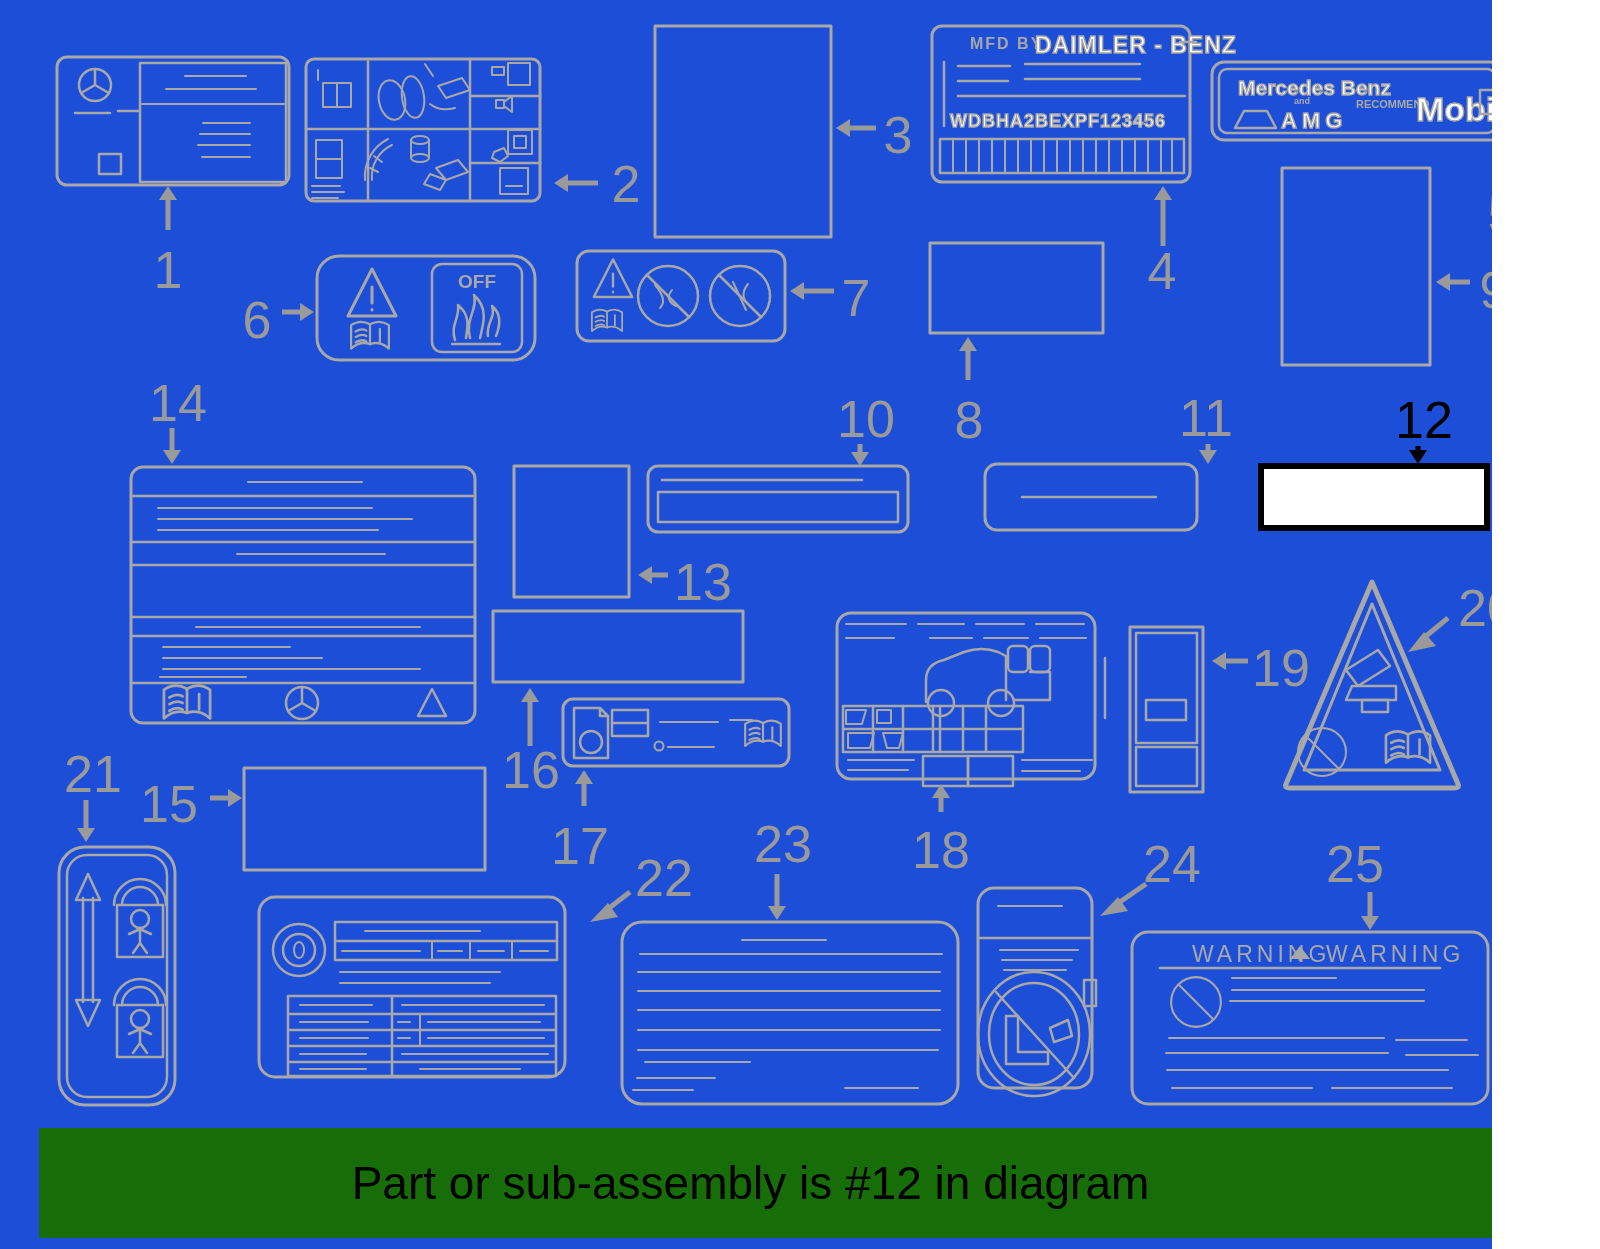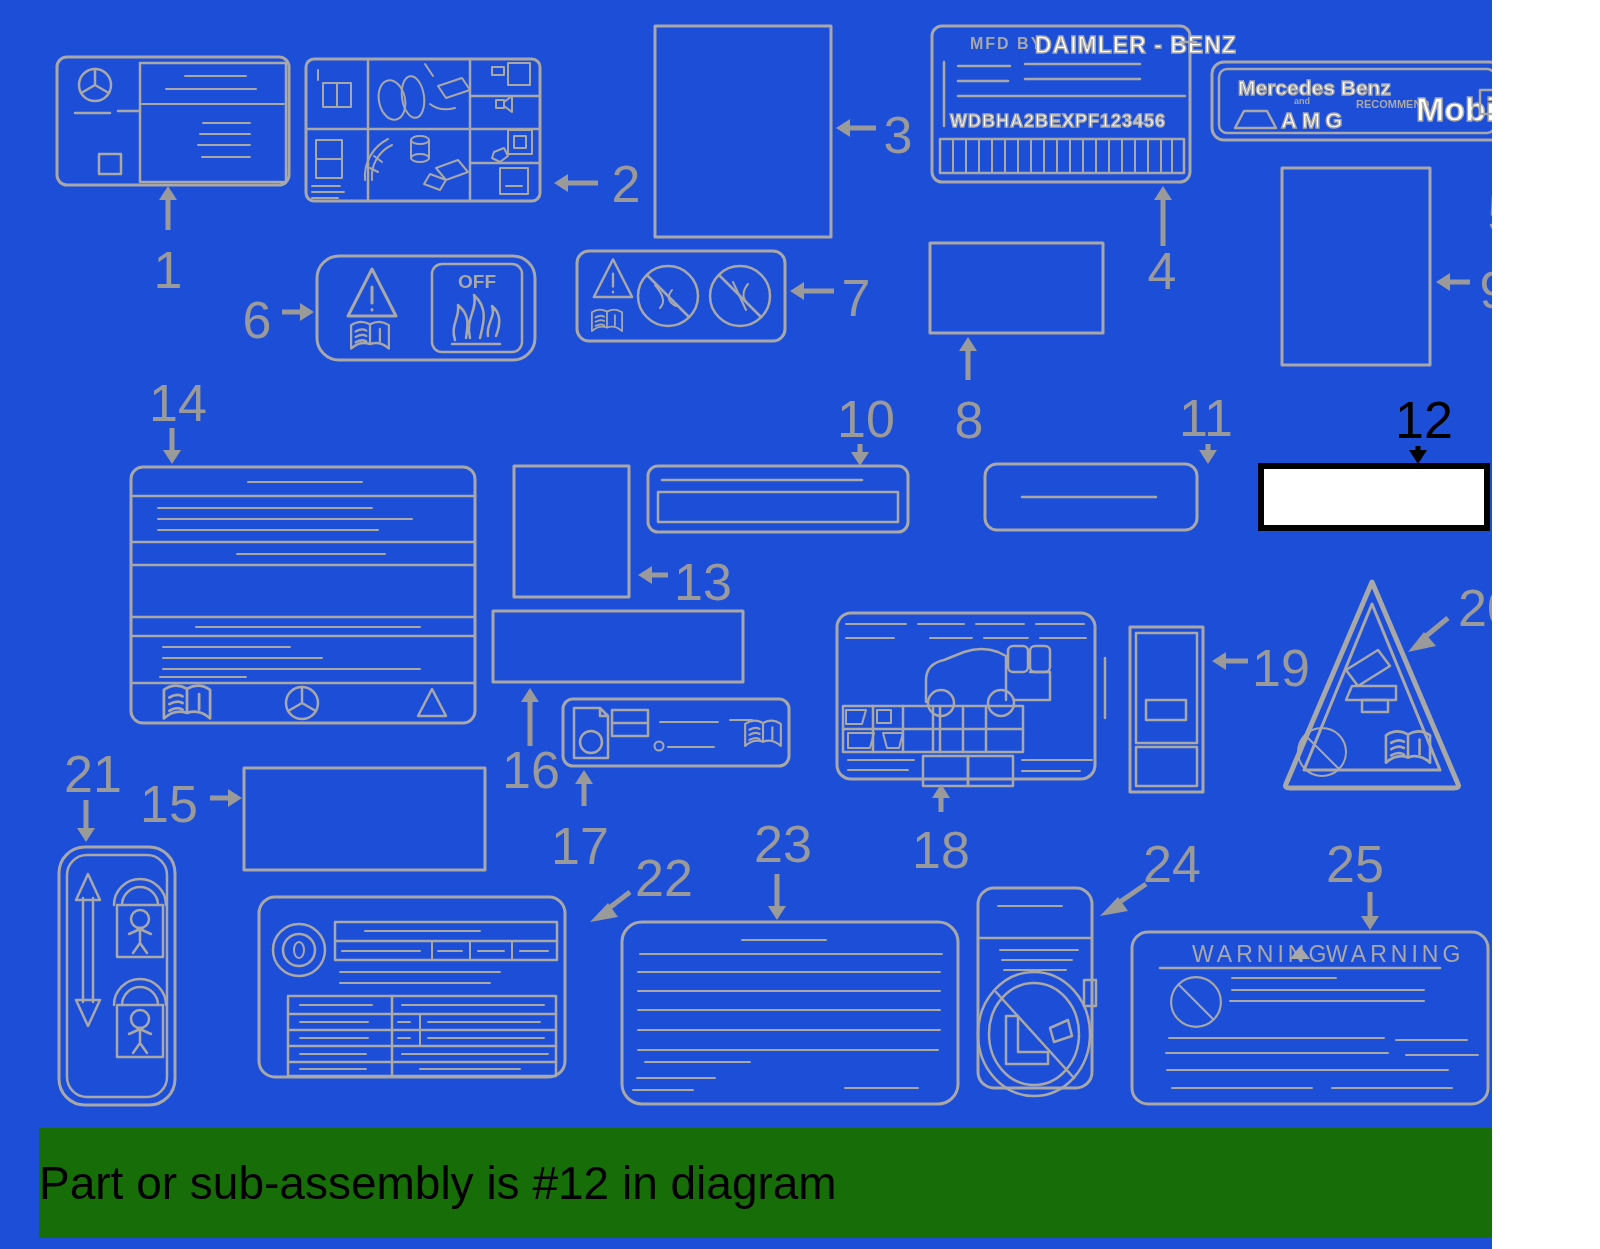--- a/index.html
+++ b/index.html
@@ -23,21 +23,21 @@
   .arr{stroke:var(--num);stroke-width:5;fill:none;}
   .arrh{fill:var(--num);stroke:none;}
   .arrbk{stroke:var(--hl);}
   .arrhbk{fill:var(--hl);}
   .hl{stroke:var(--hl);stroke-width:6;fill:#fff;}
   .gtxt{fill:var(--line);font-weight:bold;}
   .ltxt{fill:var(--line);}
   .otl{fill:#ffffff;stroke:var(--line);stroke-width:1.4;font-weight:bold;}
   .banner{position:absolute;left:39px;top:1128px;width:1493px;height:110px;
           background:var(--banner-bg);display:flex;flex-direction:column;
-          justify-content:center;align-items:flex-start;box-sizing:border-box;padding-right:70px;gap:40px;}
+          justify-content:center;align-items:center;box-sizing:border-box;padding-right:70px;gap:40px;}
   .banner div{font-size:46px;line-height:53px;color:var(--banner-text);white-space:nowrap;}
 </style>
 </head>
 <body>
 
 <div class="canvas">
 <svg width="1600" height="1249" viewBox="0 0 1600 1249">
   <defs>
     <g id="book" class="ln ln2">
       <path d="M-21,14 Q-11,5 0,9 Q11,5 21,14 L21,-12 Q11,-19 0,-13 Q-11,-19 -21,-12 Z"></path>

